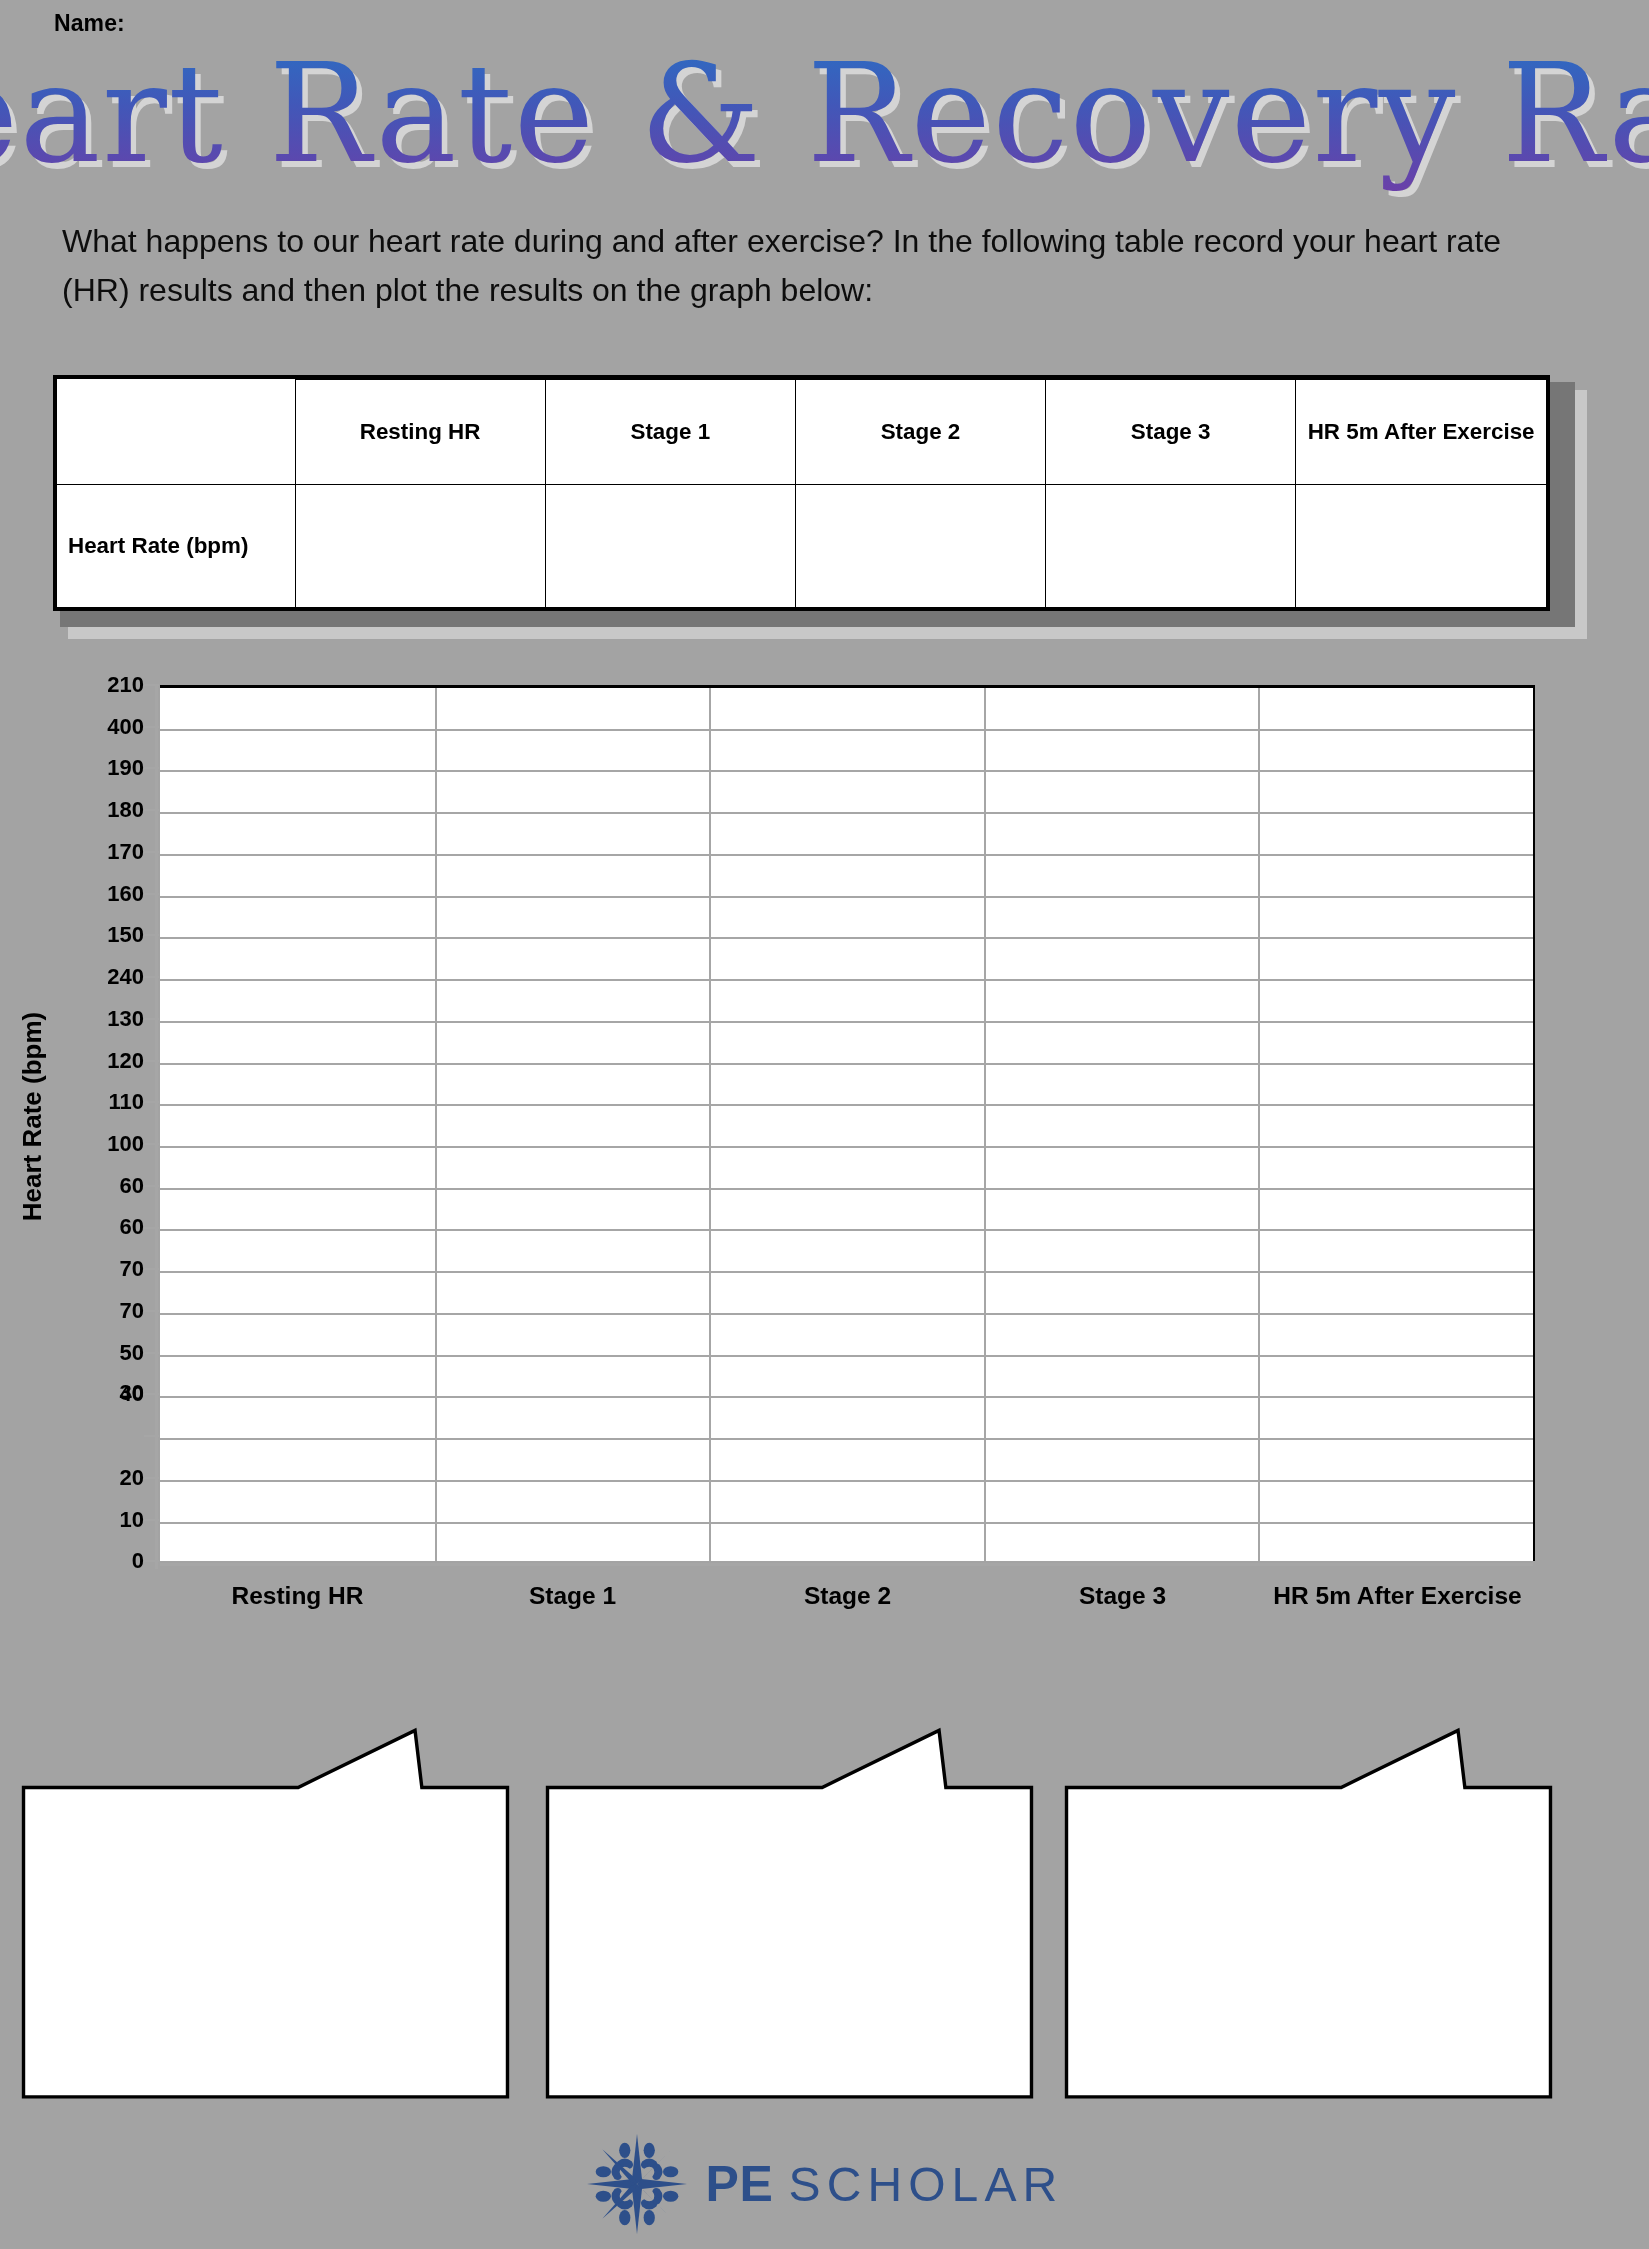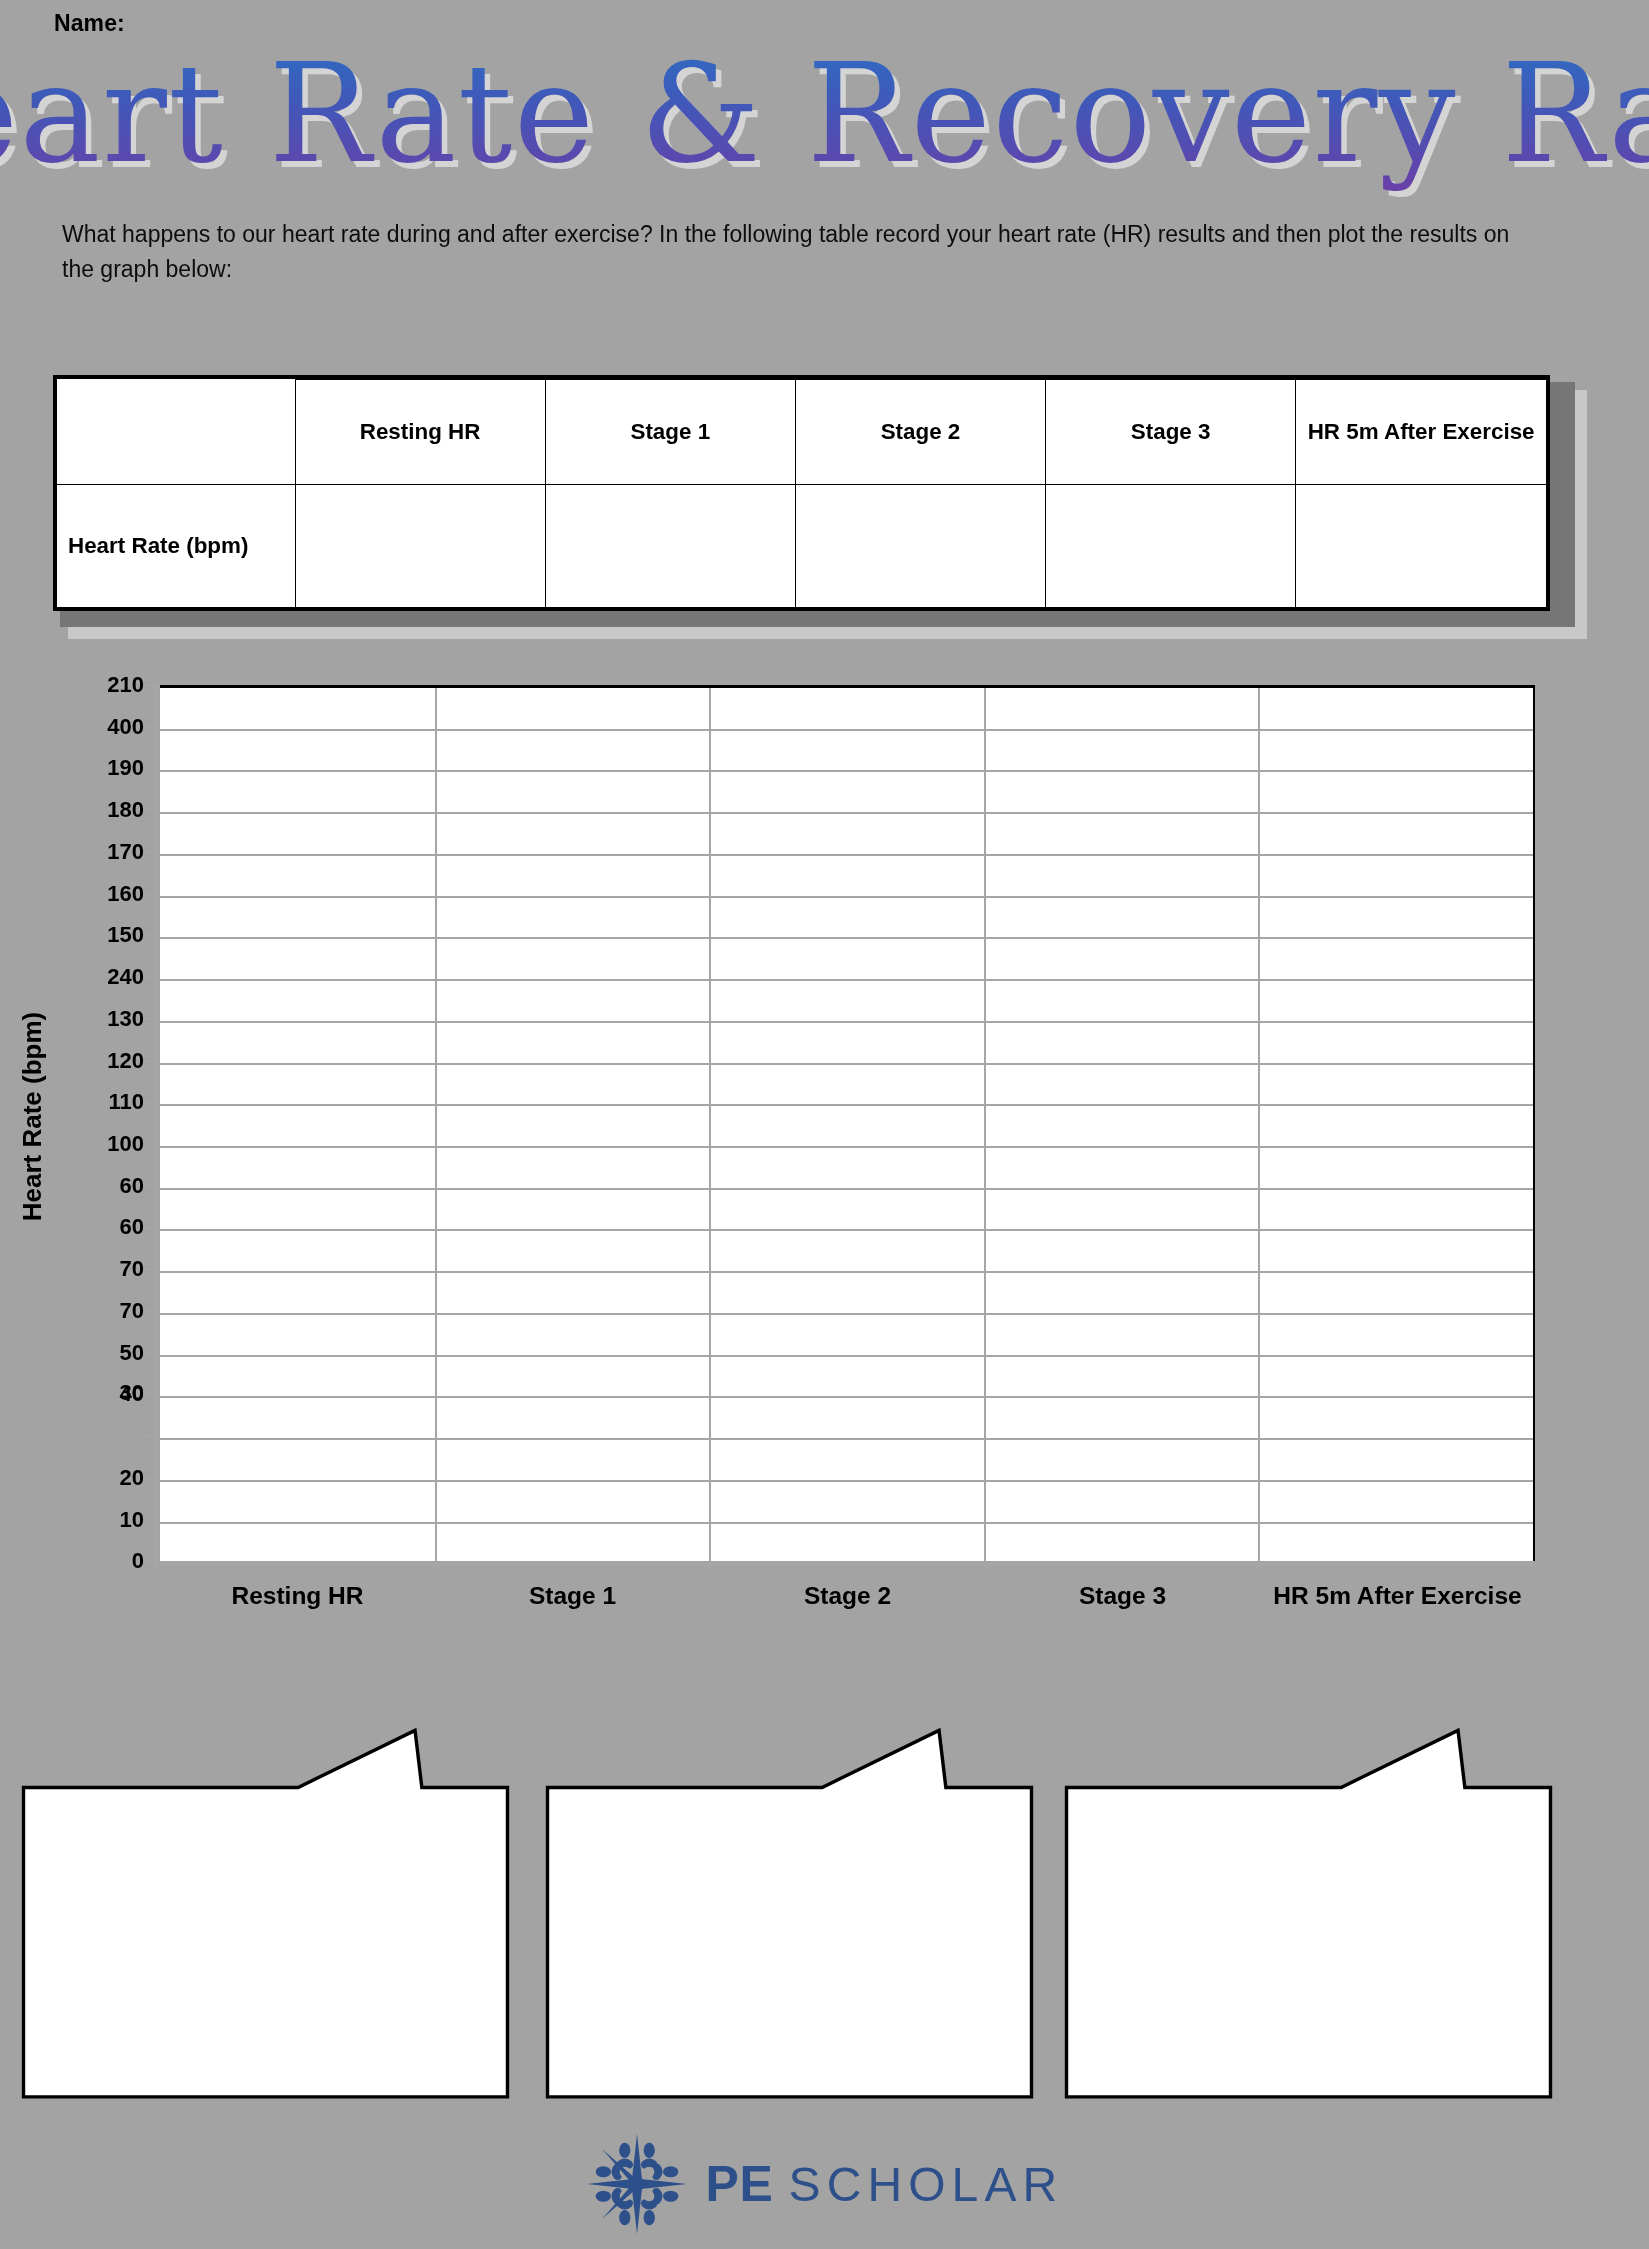--- a/index.html
+++ b/index.html
@@ -38,21 +38,21 @@
     pointer-events: none;
   }
   .wordart-svg { display: block; width: 1649px; height: 170px; }
 
   
   .intro {
     position: absolute;
     left: 62px;
     top: 217px;
     width: 1481px;
-    font-size: 23px;
+    font-size: 32px;
     line-height: 1.52;
     color: #0d0d0d;
     text-align: left;
   }
 
   
   .table-outer {
     position: absolute;
     left: 53px;
     top: 375px;

